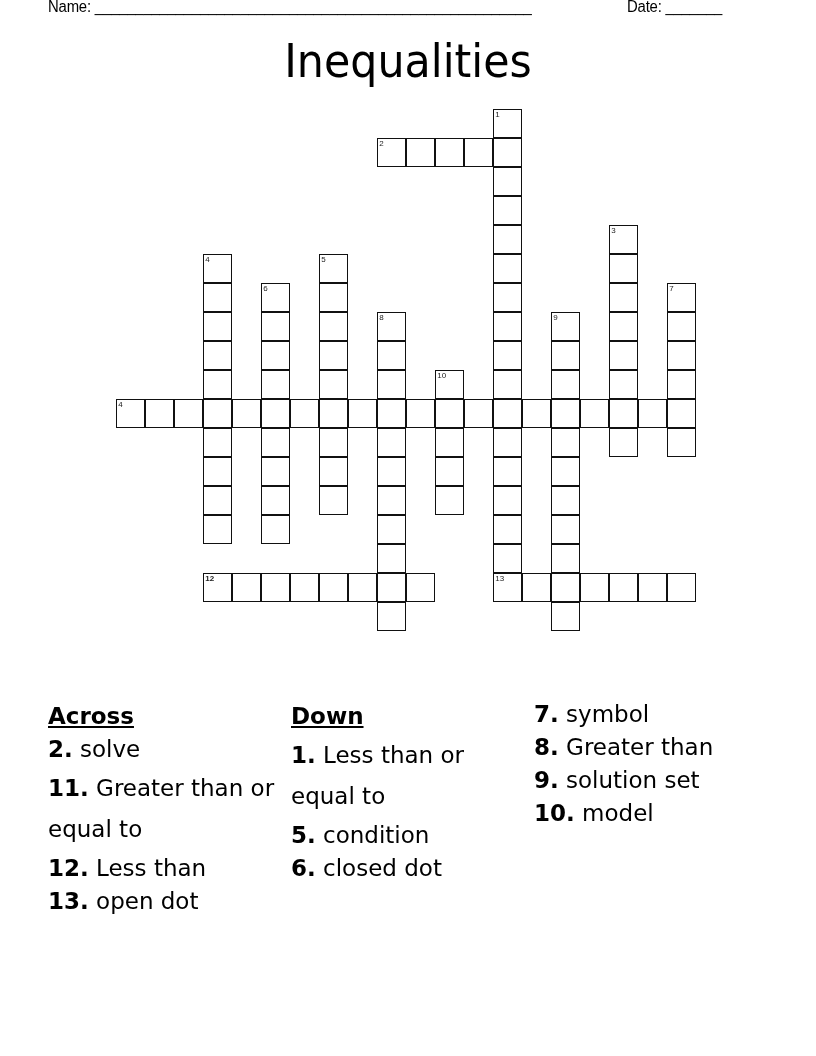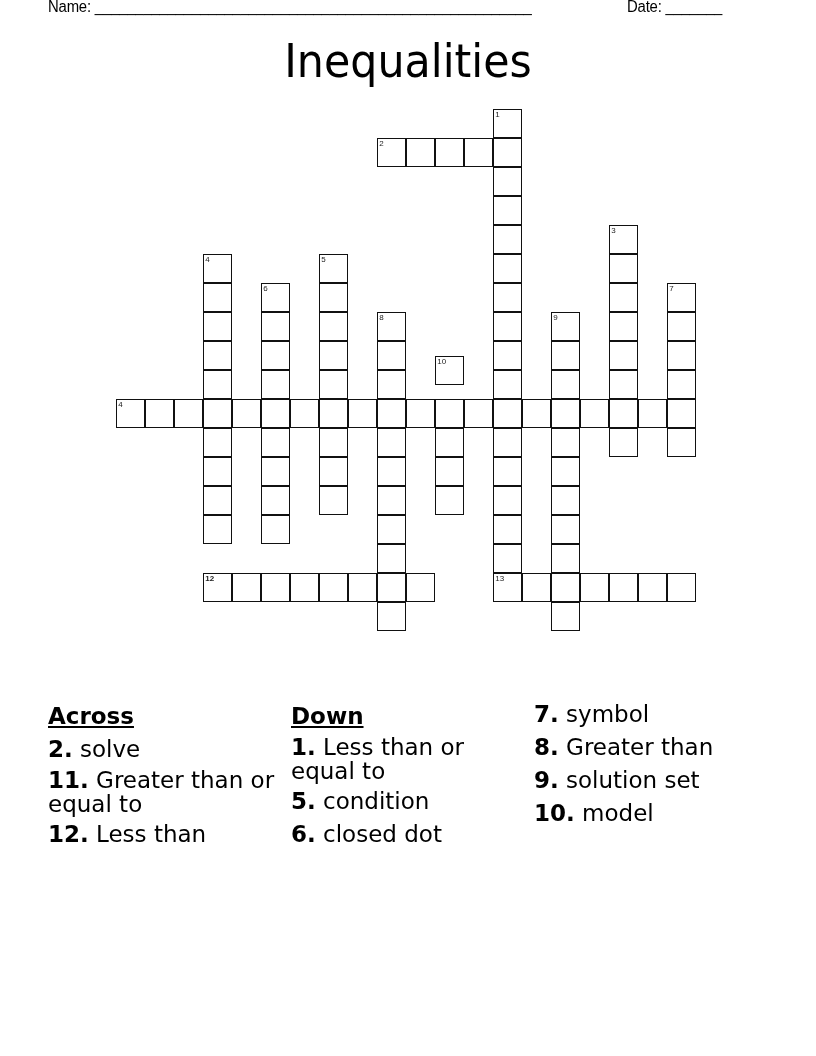--- a/index.html
+++ b/index.html
@@ -11,21 +11,21 @@
   .grid { position: absolute; left: 0; top: 0; width: 816px; height: 660px; }
   .cell { position: absolute; width: 29px; height: 29px; box-sizing: border-box; border: 1.5px solid #111; background: #fff; margin-left: -0.75px; margin-top: -0.75px; }
   .cell .num { position: absolute; left: 1px; top: 0px; font-family: "Liberation Sans", sans-serif; font-size: 8px; line-height: 9px; color: #222; }
   .clues { position: absolute; top: 700px; font-family: "DejaVu Sans", sans-serif; font-size: 23px; line-height: 29px; }
   .col1 { left: 48px; width: 232px; }
   .col2 { left: 291px; width: 232px; }
   .col3 { left: 534px; width: 240px; }
   .clue-head { font-weight: bold; text-decoration: underline; display: block; margin-bottom: 4px; margin-top: 2px; }
   .clue { display: block; margin-bottom: 4px; line-height: 29px; }
   .clue .cn { font-weight: bold; }
-  .clue.wrap { line-height: 24px; }
+  .clue.wrap { line-height: 41px; }
 </style>
 </head>
 <body>
 
 <div class="hdr hdr-name">Name: ______________________________________________________</div>
 <div class="hdr hdr-date">Date: _______</div>
 
 <div class="title">Inequalities</div>
 
 <div class="grid" id="grid">
@@ -127,21 +127,21 @@
     <div class="cell" style="left: 552px; top: 342px;"></div>
     <div class="cell" style="left: 552px; top: 371px;"></div>
     <div class="cell" style="left: 552px; top: 400px;"></div>
     <div class="cell" style="left: 552px; top: 429px;"></div>
     <div class="cell" style="left: 552px; top: 458px;"></div>
     <div class="cell" style="left: 552px; top: 487px;"></div>
     <div class="cell" style="left: 552px; top: 516px;"></div>
     <div class="cell" style="left: 552px; top: 545px;"></div>
     <div class="cell" style="left: 552px; top: 574px;"></div>
     <div class="cell" style="left: 552px; top: 603px;"></div>
-    <div class="cell" style="left: 436px; top: 357px;">
+    <div class="cell" style="left: 436px; top: 371px;">
       <span class="num">10</span>
     </div>
     <div class="cell" style="left: 436px; top: 400px;"></div>
     <div class="cell" style="left: 436px; top: 429px;"></div>
     <div class="cell" style="left: 436px; top: 458px;"></div>
     <div class="cell" style="left: 436px; top: 487px;"></div>
     <div class="cell" style="left: 117px; top: 400px;">
       <span class="num">4</span>
     </div>
     <div class="cell" style="left: 146px; top: 400px;"></div>
@@ -168,20 +168,21 @@
     <div class="cell" style="left: 610px; top: 574px;"></div>
     <div class="cell" style="left: 639px; top: 574px;"></div>
     <div class="cell" style="left: 668px; top: 574px;"></div>
   </div>
 
 <div class="clues col1">
   <span class="clue-head">Across</span>
   <span class="clue"><span class="cn">2.</span><span> solve</span></span>
   <span class="clue wrap"><span class="cn">11.</span><span> Greater than or equal to</span></span>
   <span class="clue"><span class="cn">12.</span><span> Less than</span></span>
+  <span class="clue"><span class="cn">13.</span><span> open dot</span></span>
 </div>
 
 <div class="clues col2">
   <span class="clue-head">Down</span>
   <span class="clue wrap"><span class="cn">1.</span><span> Less than or equal to</span></span>
   <span class="clue"><span class="cn">5.</span><span> condition</span></span>
   <span class="clue"><span class="cn">6.</span><span> closed dot</span></span>
 </div>
 
 <div class="clues col3">

